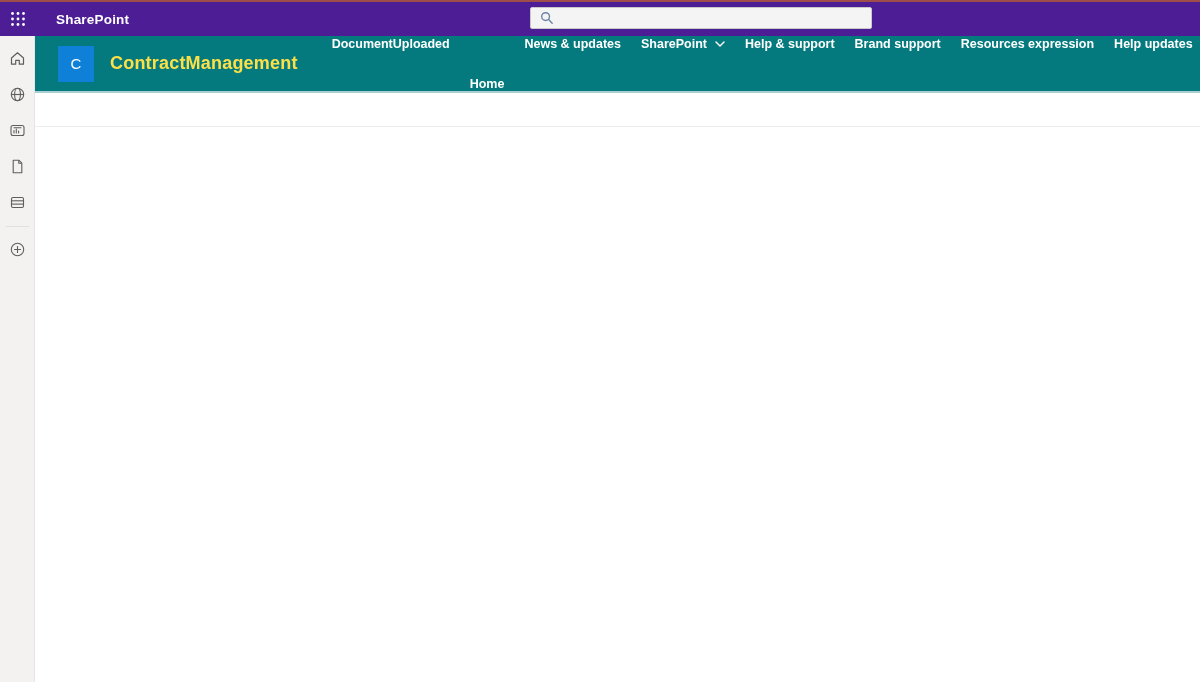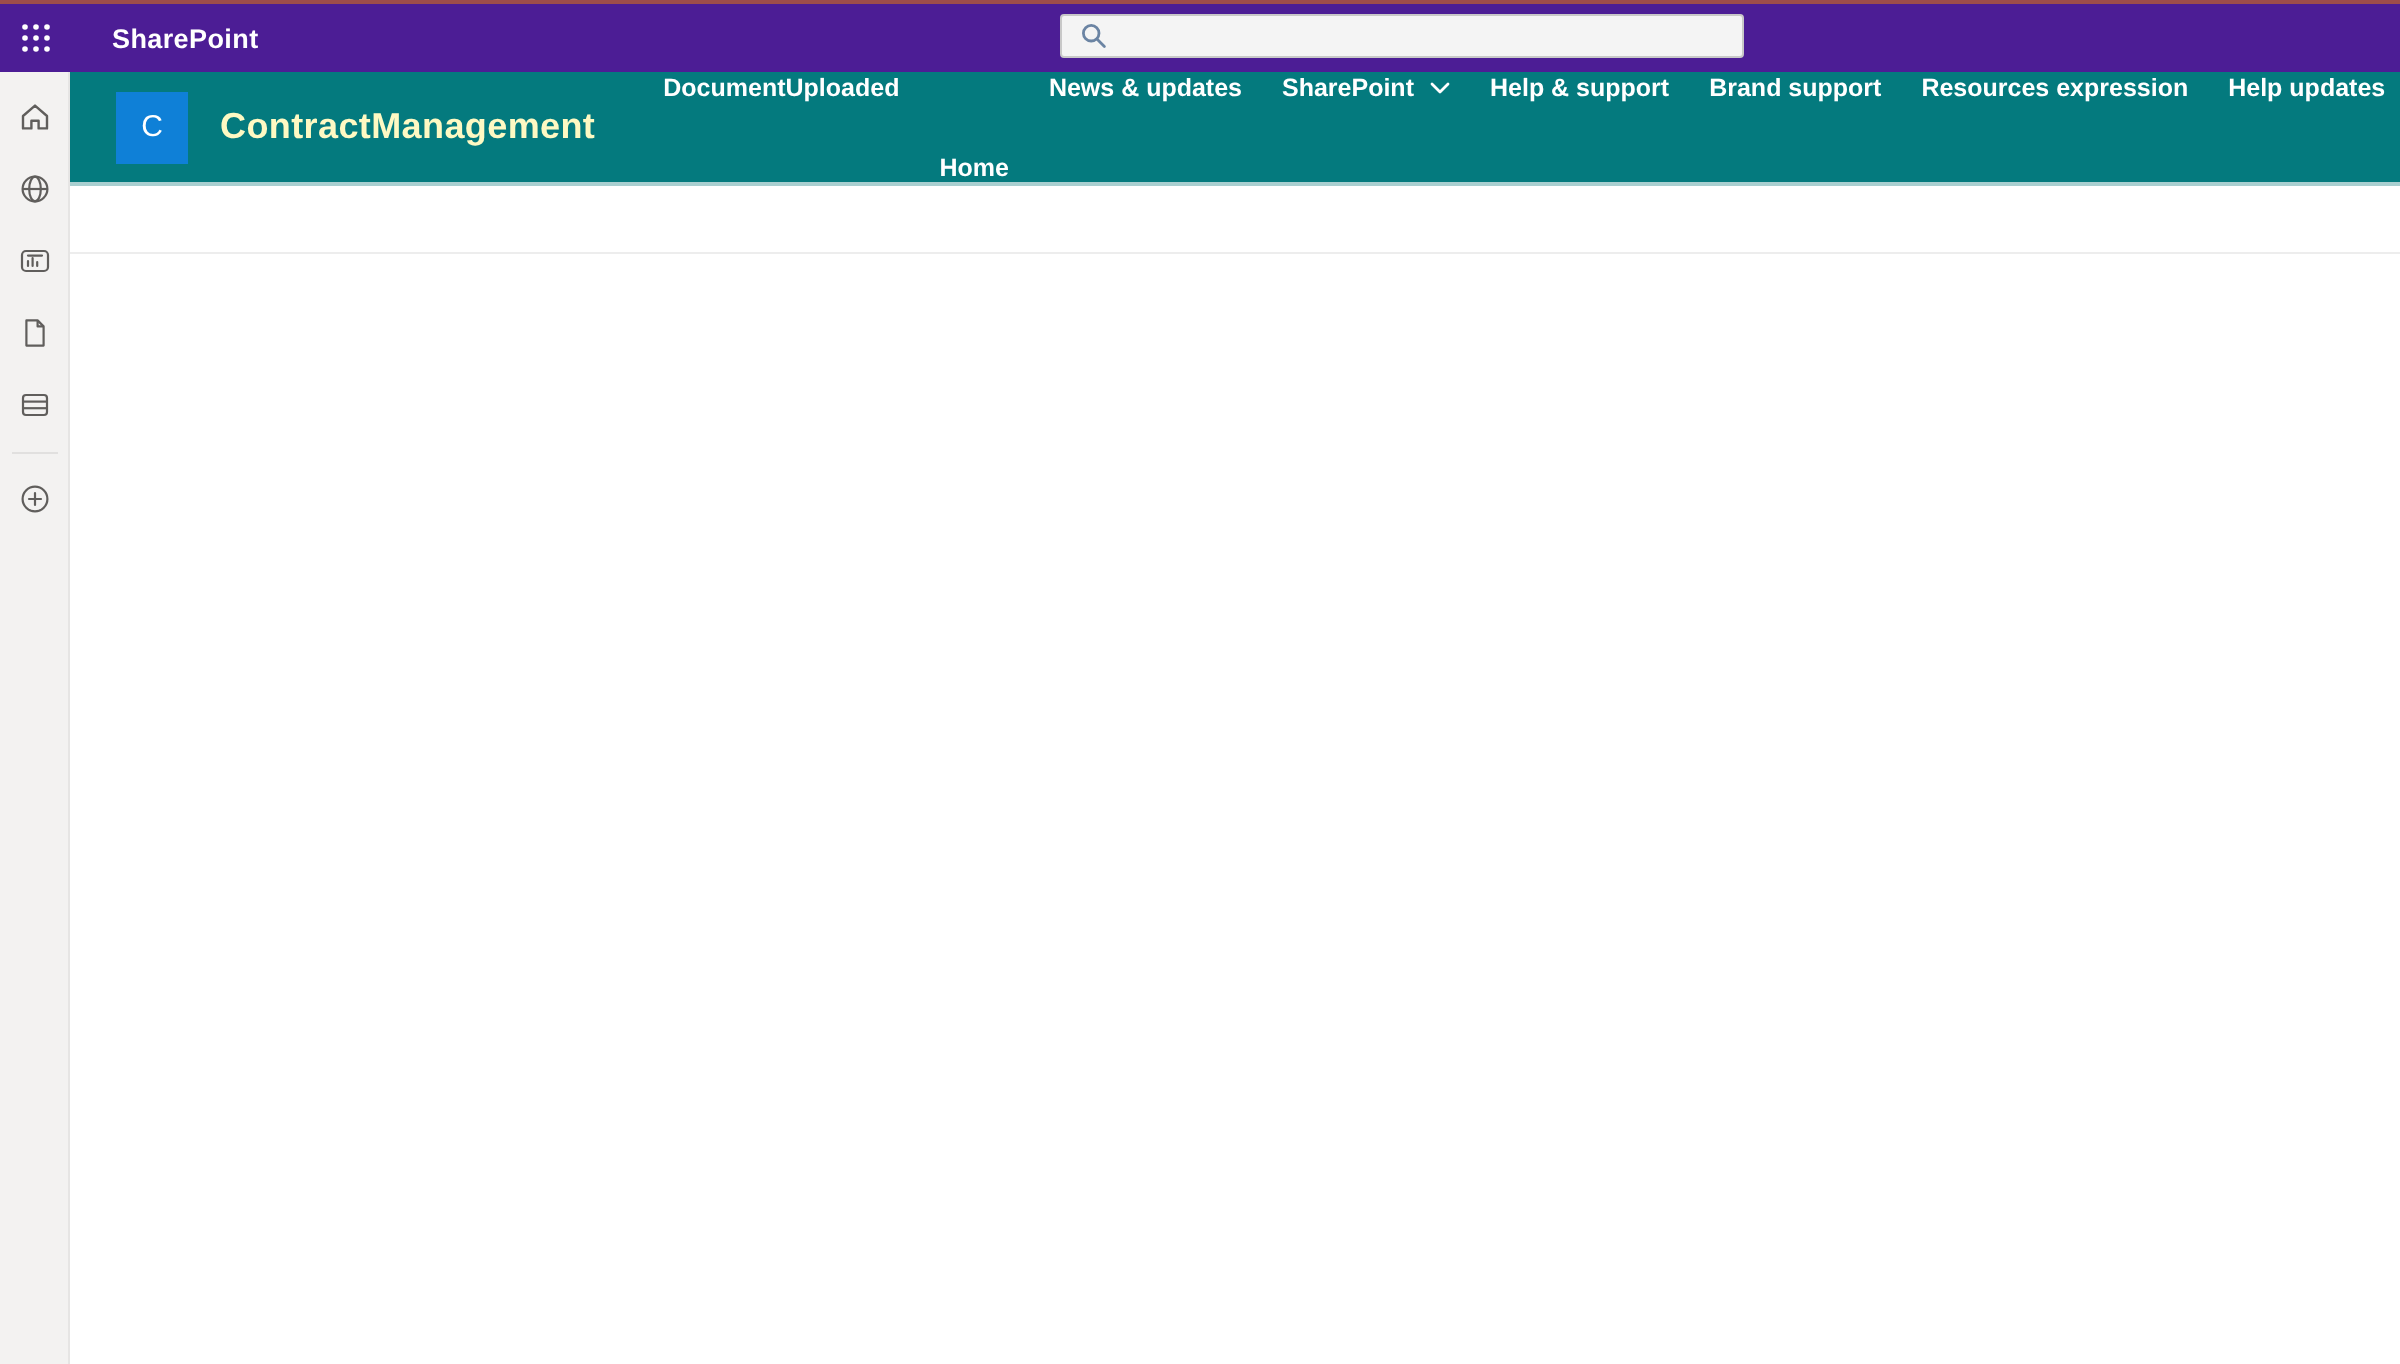--- a/index.html
+++ b/index.html
@@ -52,21 +52,21 @@
   .site-header {
     height: 57px; background: #047a7e; border-bottom: 2px solid #a9cfd0;
     display: flex; align-items: center; padding-left: 23px; flex: none;
   }
   .site-logo {
     width: 36px; height: 36px; background: #0f80d7; color: #fff;
     display: flex; align-items: center; justify-content: center;
     font-size: 15px; font-weight: 400; flex: none; cursor: pointer;
   }
   .site-title {
-    color: #fef9c3; font-size: 18px; font-weight: 700; margin-left: 16px;
+    color: #fde047; font-size: 18px; font-weight: 700; margin-left: 16px;
     letter-spacing: 0.2px; white-space: nowrap; cursor: pointer;
   }
   .site-nav { display: flex; align-items: flex-start; margin-left: 24px; }
   .nav-item {
     position: relative; padding: 0 10px; color: #fff; font-size: 12.5px; font-weight: 600;
     white-space: nowrap; cursor: pointer; display: flex; align-items: center;
   }
   .nav-item.active { font-weight: 700; margin-top: 40px; }
   .nav-item.active::after {
     content: ""; position: absolute; left: 10px; right: 10px; bottom: -8px;

